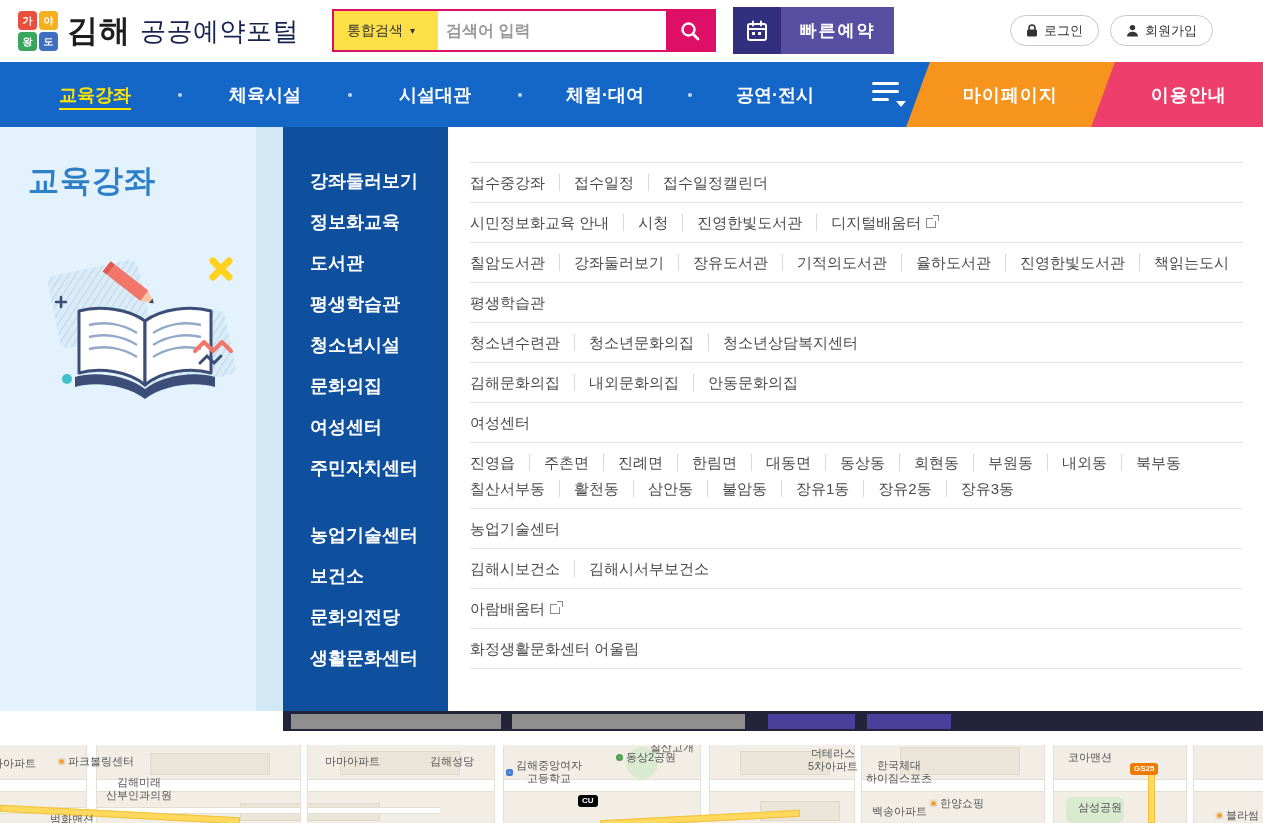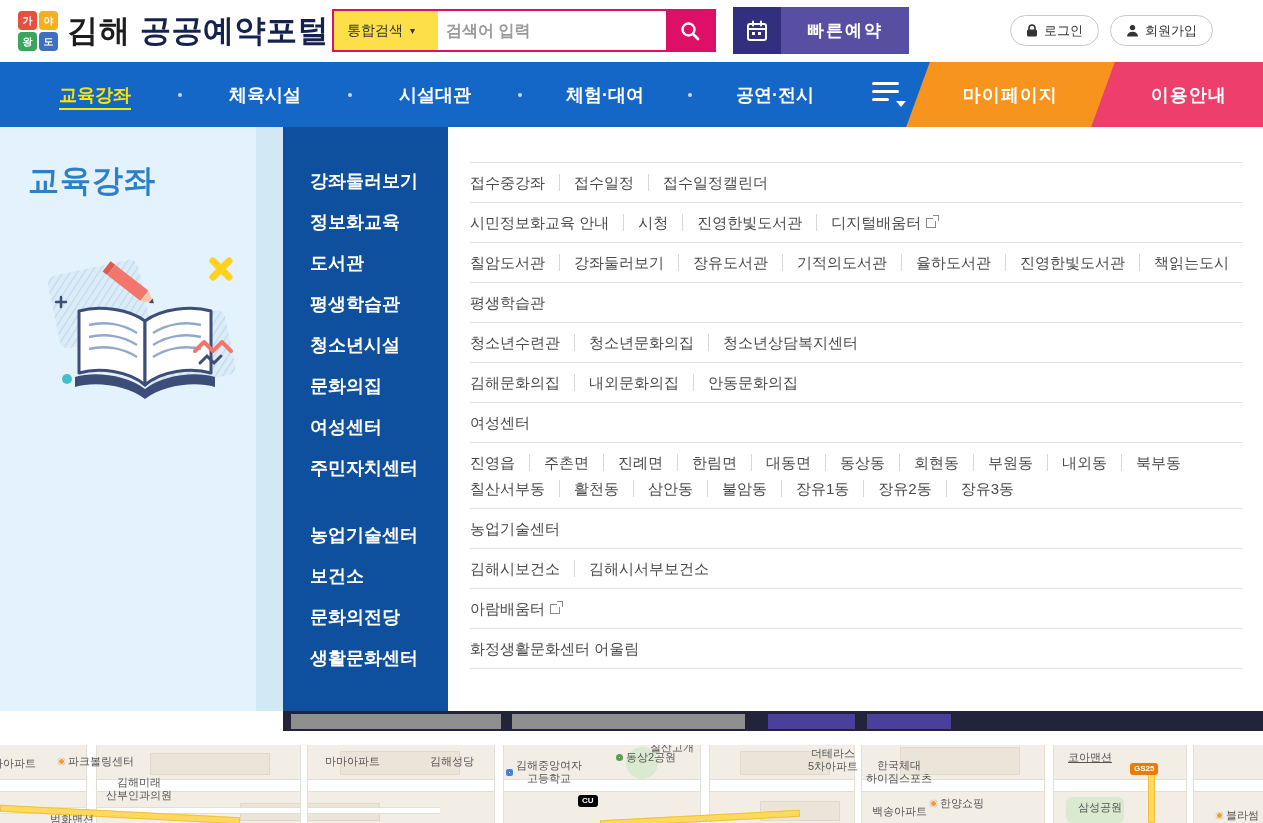--- a/index.html
+++ b/index.html
@@ -8,35 +8,35 @@
   .page { position:relative; width:1263px; height:823px; overflow:hidden; background:#fff; }
 
   
   .hdr { position:absolute; top:0; left:0; width:100%; height:62px; background:#fff; z-index:5; }
   .logo { position:absolute; left:18px; top:10px; display:flex; align-items:center; gap:9px; cursor:pointer; }
   .stamp { width:40px; height:40px; display:grid; grid-template-columns:1fr 1fr; gap:2px; }
   .stamp span { width:19px; height:19px; border-radius:4px; color:#fff; font-size:10px; font-weight:bold;
                 display:flex; align-items:center; justify-content:center; }
   .stamp .c0{background:#e94f3d}.stamp .c1{background:#f5b01e}.stamp .c2{background:#3aa55c}.stamp .c3{background:#3f6fbf}
   .logo-city { font-size:31px; font-weight:bold; color:#1d1d1d; letter-spacing:1px; }
-  .logo-portal { font-size:31px; font-weight:bold; color:#16224e; letter-spacing:.5px; }
+  .logo-portal { font-size:26px; font-weight:normal; color:#16224e; letter-spacing:.5px; }
 
   .searchbox { position:absolute; left:332px; top:9px; width:384px; height:43px; border:2px solid #dd0f66;
                background:#fff; display:flex; align-items:stretch; }
   .search-cat { width:104px; background:#fde047; border:none; font-size:14px; color:#333; cursor:pointer;
                 display:flex; align-items:center; gap:7px; padding-left:13px; }
   .search-cat .chev { font-size:10px; color:#333; }
   .search-input { flex:1; border:none; outline:none; font-size:16px; padding:0 8px; color:#333; min-width:0;font-weight:bold; }
   .search-input::placeholder { color:#9a9a9a; }
   .search-btn { width:48px; background:#dd0f66; border:none; cursor:pointer; display:flex; align-items:center; justify-content:center; }
 
   .quick { position:absolute; left:733px; top:7px; display:flex; }
   .cal-btn { width:48px; height:47px; background:#32307e; border:none; cursor:pointer;
              display:flex; align-items:center; justify-content:center; }
-  .quick-btn { width:128px; height:47px; background:#584fa2; border:none; cursor:pointer;
+  .quick-btn { width:113px; height:47px; background:#584fa2; border:none; cursor:pointer;
                color:#fff; font-size:17px; font-weight:bold; letter-spacing:2px; }
 
   .auth { position:absolute; right:50px; top:15px; display:flex; gap:11px; }
   .auth button { height:31px; border:1px solid #c8c8c8; border-radius:16px; background:#fff; cursor:pointer;
                  padding:0 15px; font-size:13px; color:#333; display:flex; align-items:center; gap:6px; }
 
   
   .topnav { position:absolute; top:62px; left:0; width:100%; height:65px; background:#1467c6; overflow:hidden; z-index:4; }
   .nav-items { position:absolute; left:12px; top:0; height:100%; display:flex; align-items:center; }
   .nav-item { width:166px; text-align:center; color:#fff; font-size:18px; font-weight:bold; cursor:pointer; text-decoration:none; }
@@ -477,21 +477,21 @@
         <div class="map-label" style="left: 430px; top: 10px;"><span>김해성당</span></div>
         <div class="map-label" style="left: 506px; top: 14px;"><span class="m-school"></span><span>김해중앙여자
 고등학교</span></div>
         <div class="map-label" style="left: 616px; top: 6px;"><span class="m-park-ic"></span><span>동상2공원</span></div>
         <div class="map-label" style="left: 578px; top: 50px;"><span class="m-badge" style="background: #000000;">CU</span></div>
         <div class="map-label" style="left: 650px; top: -4px;"><span>칠산고개</span></div>
         <div class="map-label" style="left: 808px; top: 2px;"><span>더테라스
 5차아파트</span></div>
         <div class="map-label" style="left: 866px; top: 14px;"><span>한국체대
 하이짐스포츠</span></div>
-        <div class="map-label" style="left: 1068px; top: 6px; text-decoration: underline;"><span>코아맨션</span></div>
+        <div class="map-label" style="left: 1068px; top: 6px;"><span>코아맨션</span></div>
         <div class="map-label" style="left: 1130px; top: 18px;"><span class="m-badge" style="background: rgb(238, 123, 0);">GS25</span></div>
         <div class="map-label" style="left: 930px; top: 52px;"><span class="m-dot"></span><span>한양쇼핑</span></div>
         <div class="map-label" style="left: 1078px; top: 56px;"><span>삼성공원</span></div>
         <div class="map-label" style="left: 872px; top: 60px;"><span>백송아파트</span></div>
         <div class="map-label" style="left: 1216px; top: 64px;"><span class="m-dot"></span><span>블라썸</span></div>
         <div class="map-label" style="left: 50px; top: 68px;"><span>범화맨션</span></div>
       </div>
   </div>
 
 </div>

